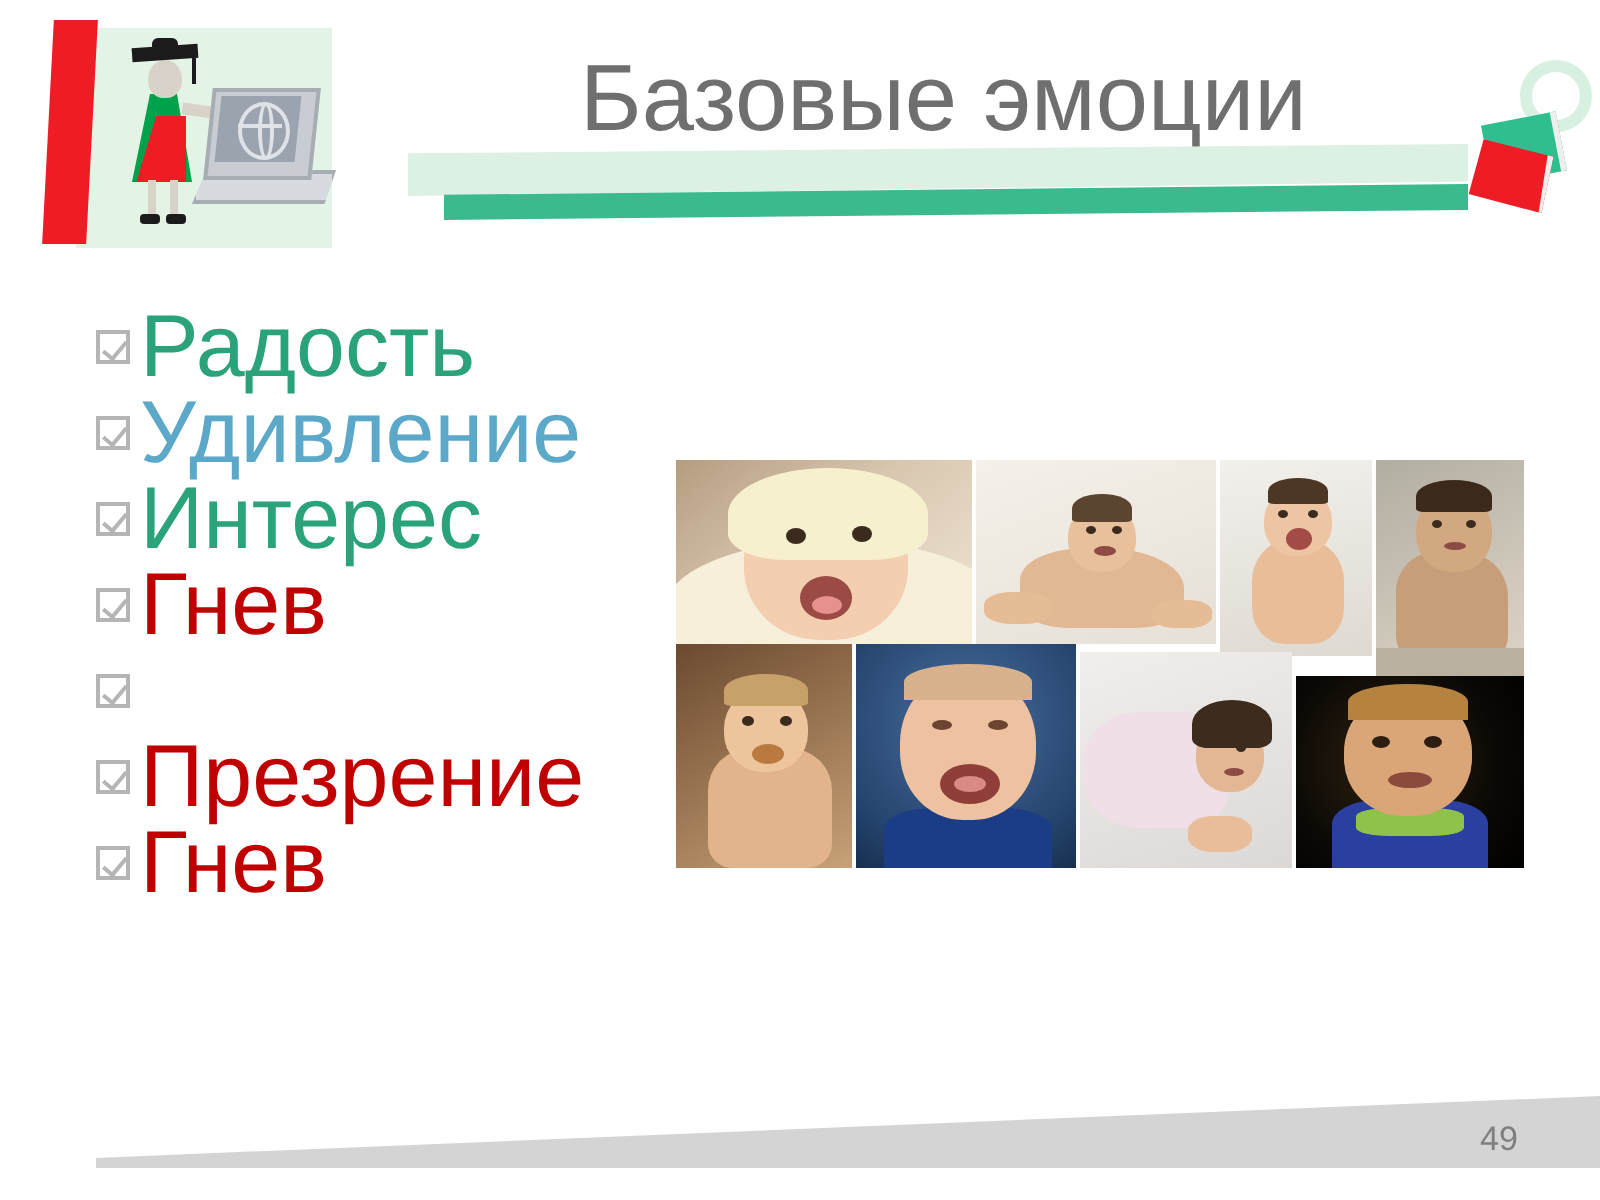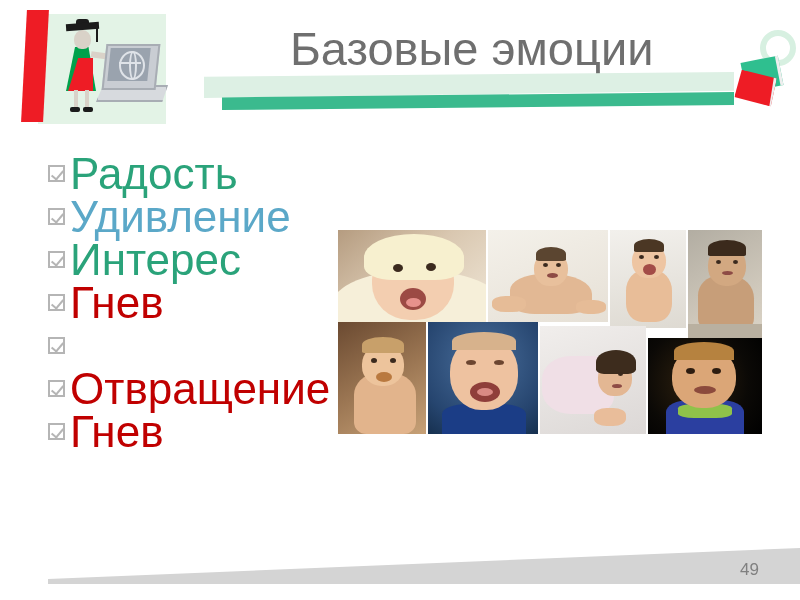--- a/index.html
+++ b/index.html
@@ -424,21 +424,21 @@
     </div>
     <div class="bullet-row">
       <span class="checkbox"></span>
       <span class="bullet-label" style="color: rgb(192, 0, 0);">Гнев</span>
     </div>
     <div class="bullet-row">
       <span class="checkbox"></span>
     </div>
     <div class="bullet-row">
       <span class="checkbox"></span>
-      <span class="bullet-label" style="color: rgb(192, 0, 0);">Отвращение</span>
+      <span class="bullet-label" style="color: rgb(192, 0, 0);">Презрение</span>
     </div>
     <div class="bullet-row">
       <span class="checkbox"></span>
       <span class="bullet-label" style="color: rgb(192, 0, 0);">Гнев</span>
     </div>
   </div>
 
   <div class="collage">
 
     <div class="ph" style="left:0px;   top:4px;  width:148px; height:92px; background:#c9b49a;">

